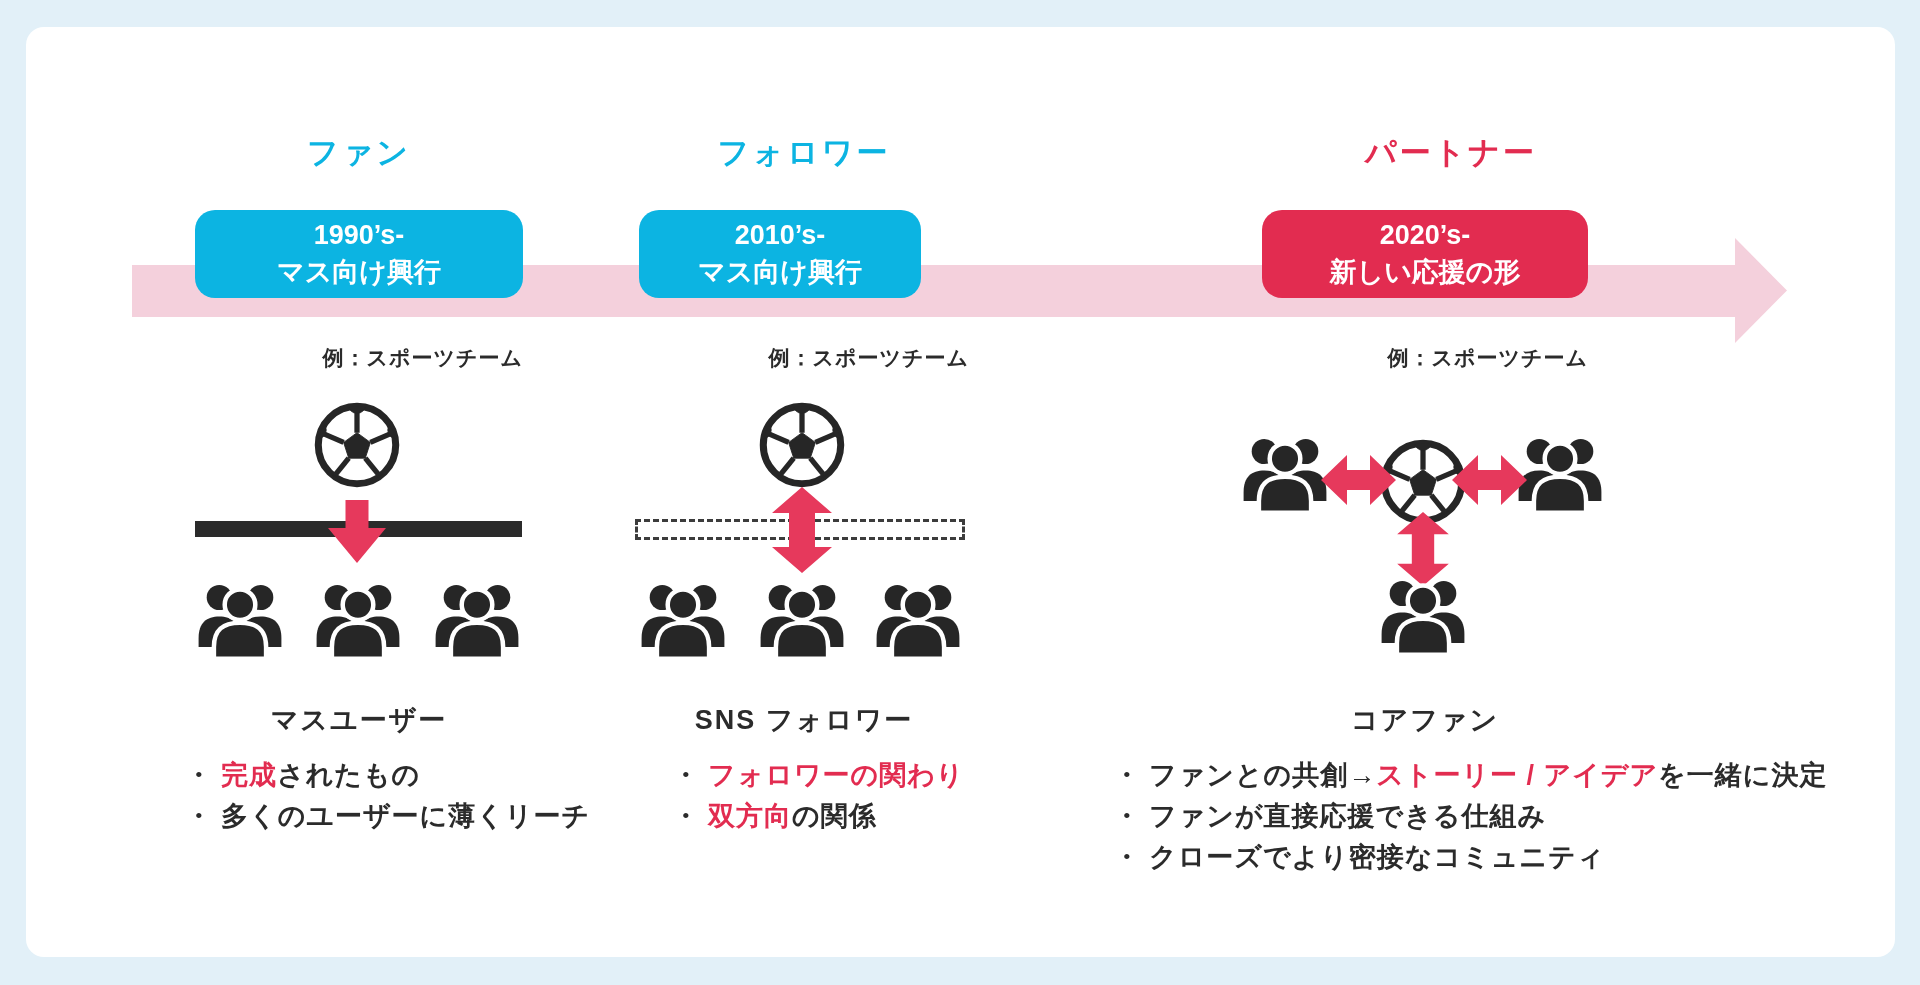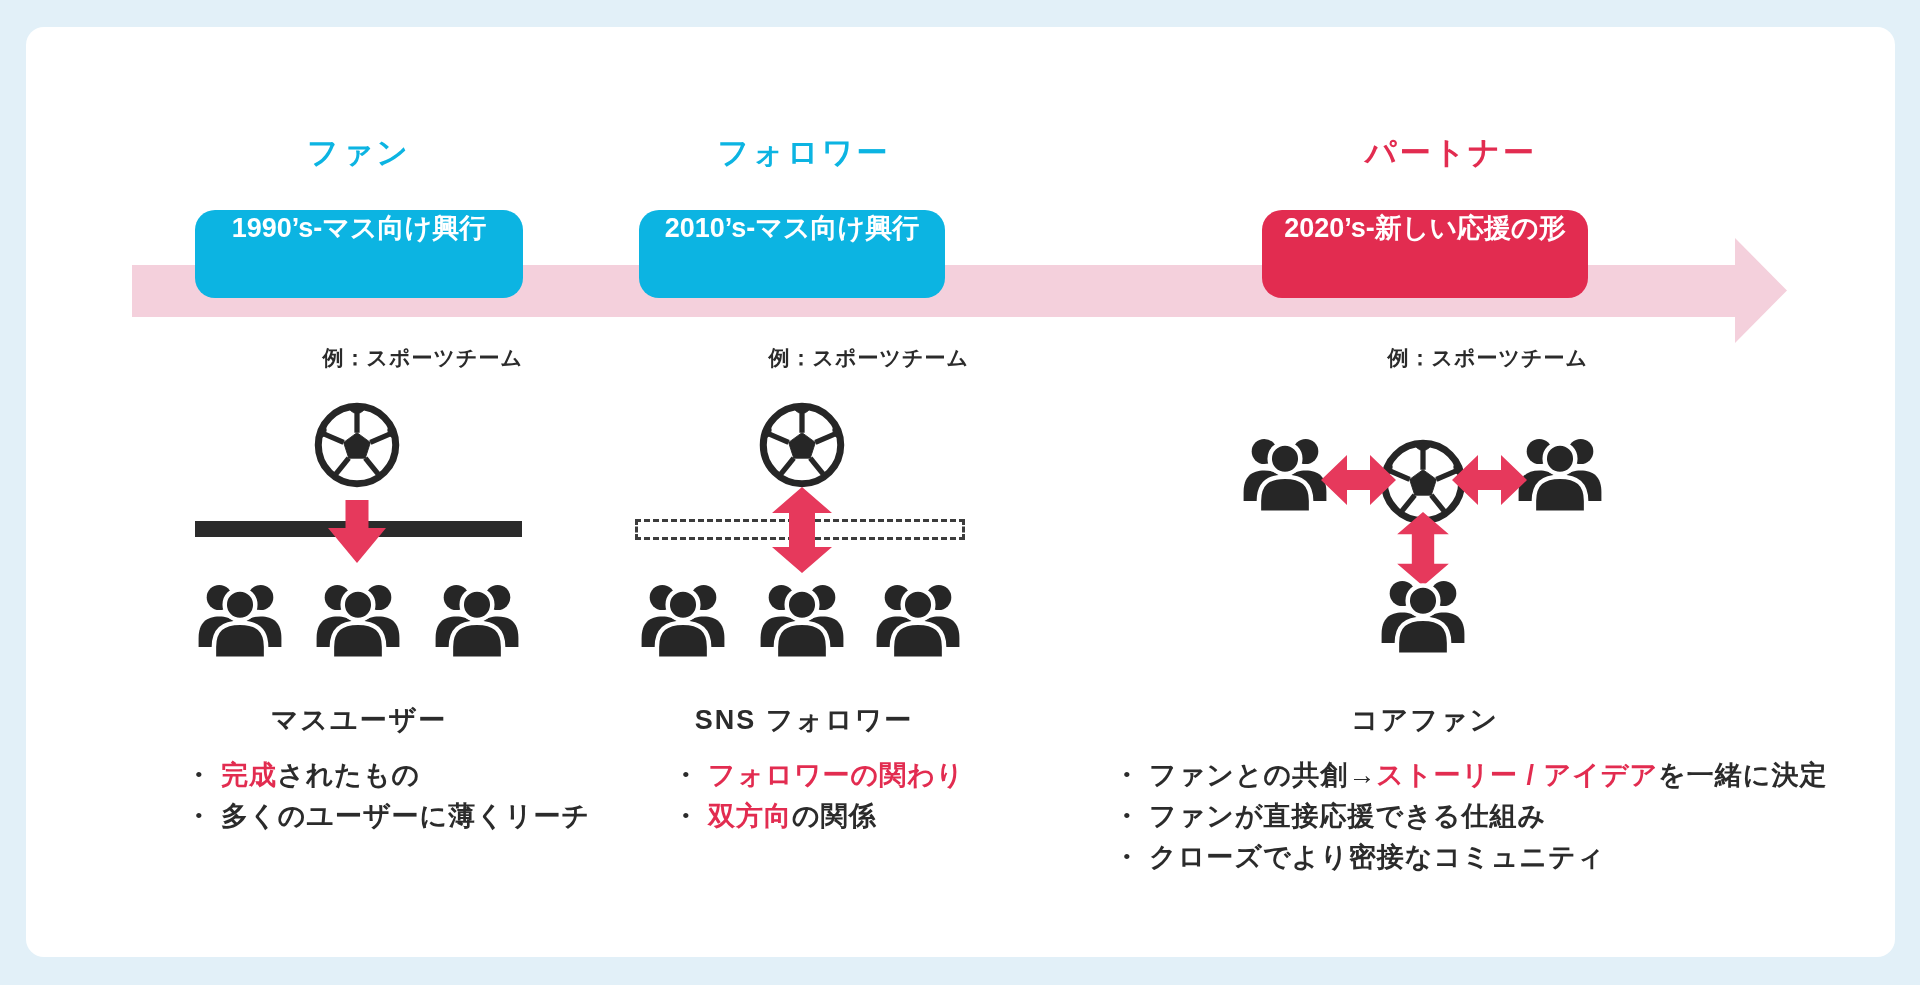--- a/index.html
+++ b/index.html
@@ -7,21 +7,21 @@
     position:relative;width:1920px;height:985px;overflow:hidden;
     background:var(--background,#e2f0f8);
     font-family:"Liberation Sans",sans-serif;font-weight:700;color:var(--dark,#2b2b2b);
   }
   .card{position:absolute;left:26px;top:27px;width:1869px;height:930px;background:var(--card,#ffffff);border-radius:18px;}
   .col-title{position:absolute;font-size:31px;text-align:center;letter-spacing:3px;font-family:Liberation Serif, serif;}
   .cyan-text{color:var(--cyan,#0cb4e2);}
   .red-text{color:var(--red,#e22c50);}
   .era{
     position:absolute;height:88px;border-radius:20px;color:#fff;text-align:center;
-    font-size:27px;line-height:37px;display:flex;justify-content:center;
+    font-size:27px;line-height:37px;display:flex;flex-direction:column;justify-content:center;
   }
   .cyan-bg{background:var(--cyan,#0cb4e2);}
   .red-bg{background:var(--red,#e22c50);}
   .example{position:absolute;text-align:right;font-size:21px;letter-spacing:1px;}
   .audience{position:absolute;text-align:center;font-size:27px;letter-spacing:2px;margin-top:28px;}
   .bullets{position:absolute;font-size:27px;line-height:41px;letter-spacing:1px;}
   .bullet-line{display:flex;white-space:pre;}
   .bullet-dot{margin-right:8px;}
   .em-red{color:var(--red,#e22c50);}
   .icon{position:absolute;color:#262626;}
@@ -88,21 +88,21 @@
   </svg>
 
   <div class="col-title cyan-text" style="left:195px;top:132px;width:328px">ファン</div>
   <div class="col-title cyan-text" style="left:639px;top:132px;width:330px">フォロワー</div>
   <div class="col-title red-text" style="left:1288px;top:132px;width:326px">パートナー</div>
 
   <div class="era cyan-bg" style="left:195px;top:210px;width:328px">
     <div>1990’s-</div>
     <div>マス向け興行</div>
   </div>
-  <div class="era cyan-bg" style="left:639px;top:210px;width:306px">
+  <div class="era cyan-bg" style="left:639px;top:210px;width:282px">
     <div>2010’s-</div>
     <div>マス向け興行</div>
   </div>
   <div class="era red-bg" style="left:1262px;top:210px;width:326px">
     <div>2020’s-</div>
     <div>新しい応援の形</div>
   </div>
 
   <div class="example" style="left:195px;top:344px;width:328px">例：スポーツチーム</div>
   <div class="example" style="left:639px;top:344px;width:330px">例：スポーツチーム</div>

